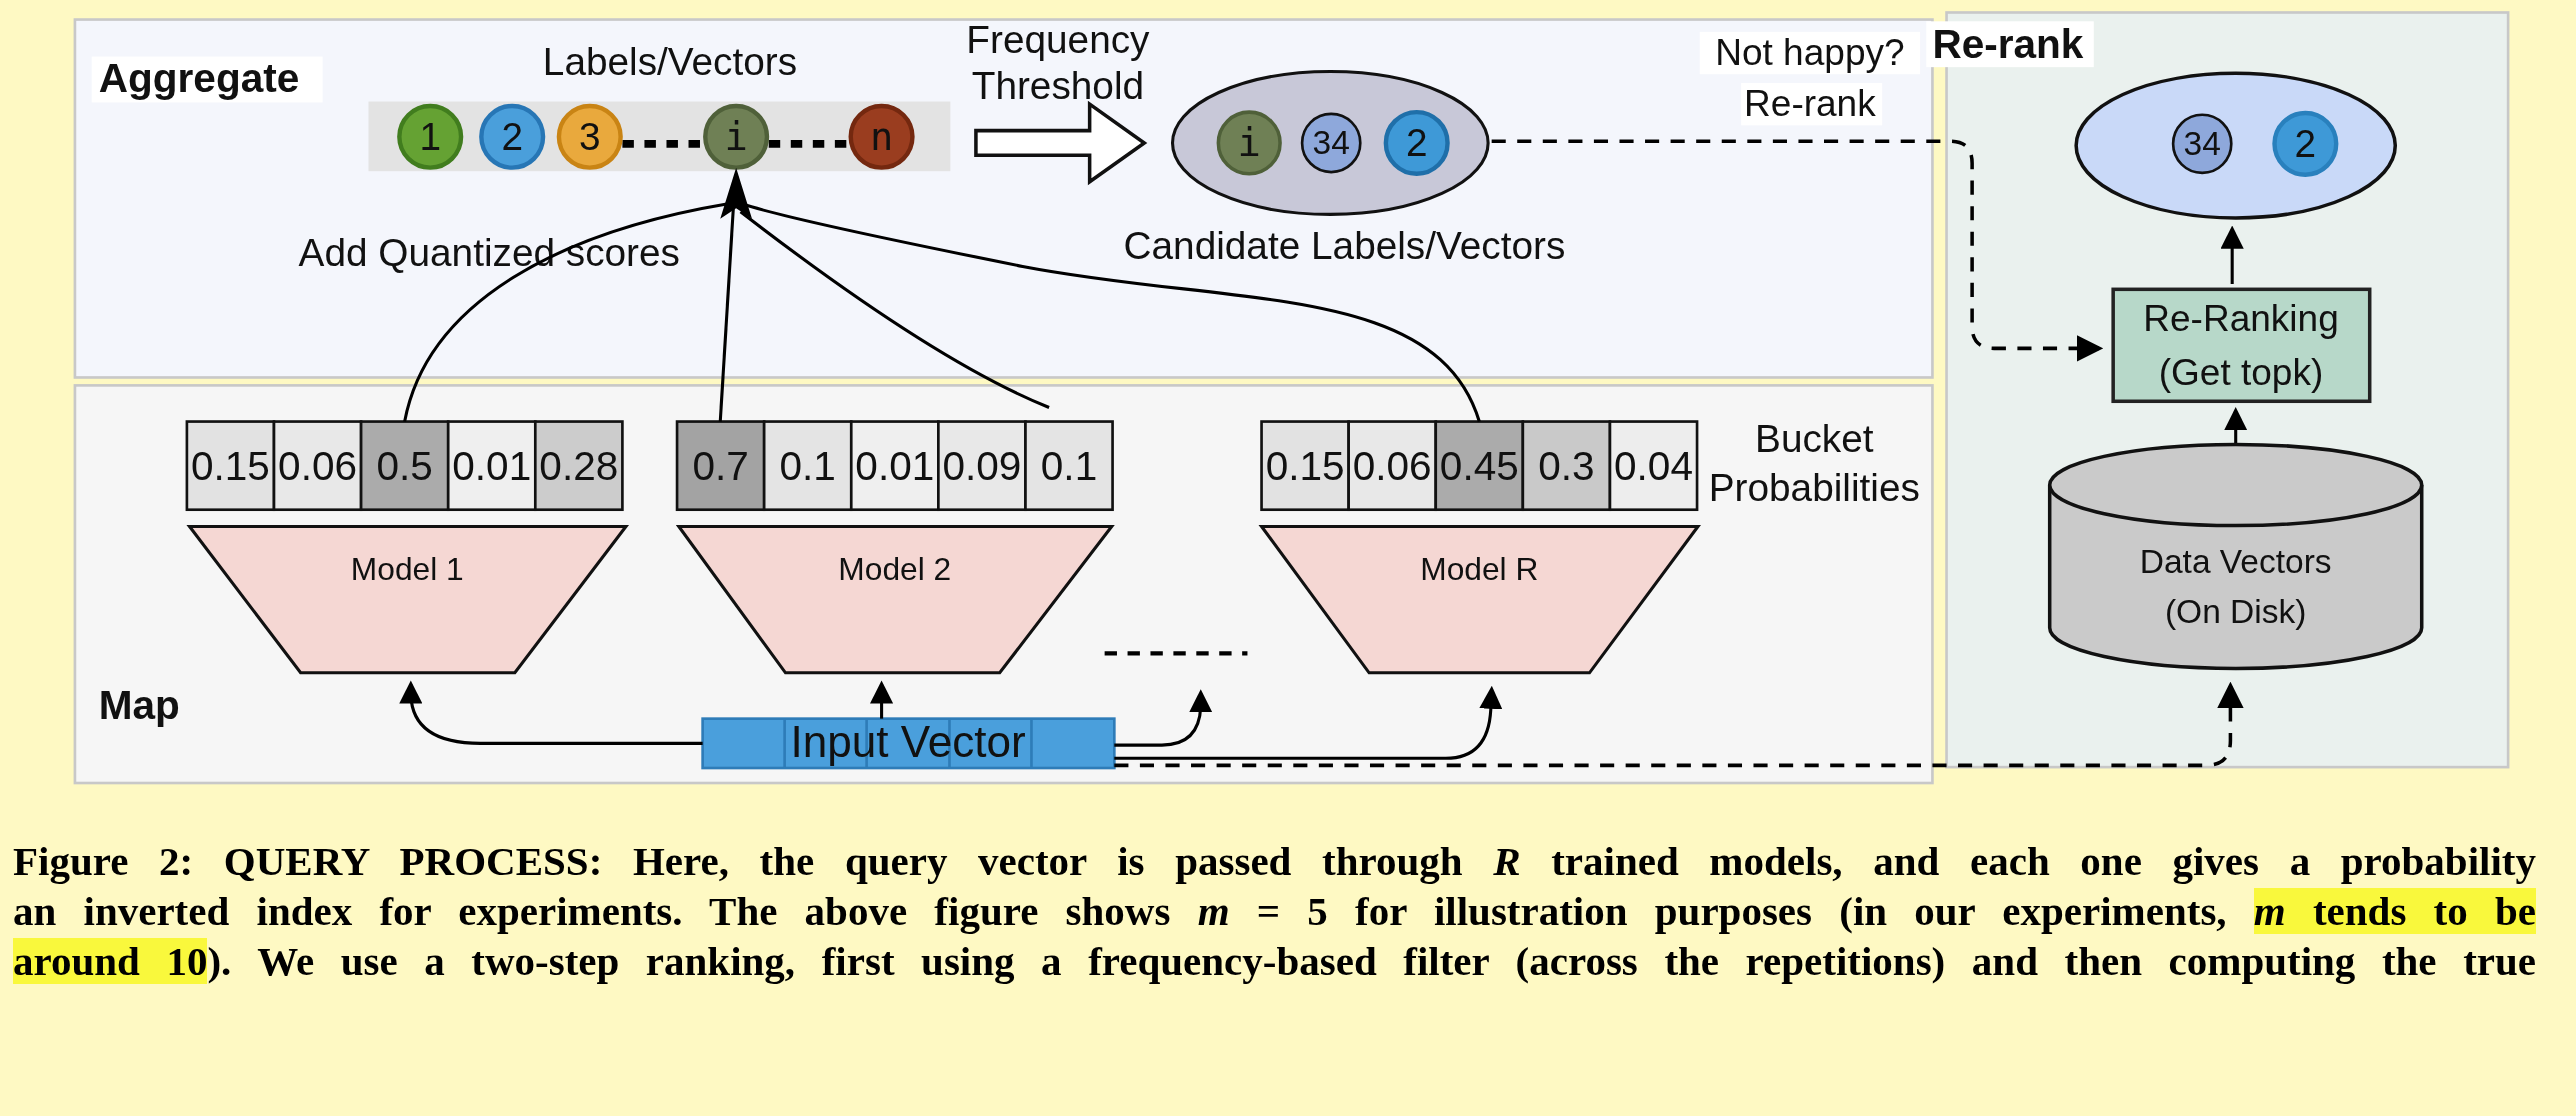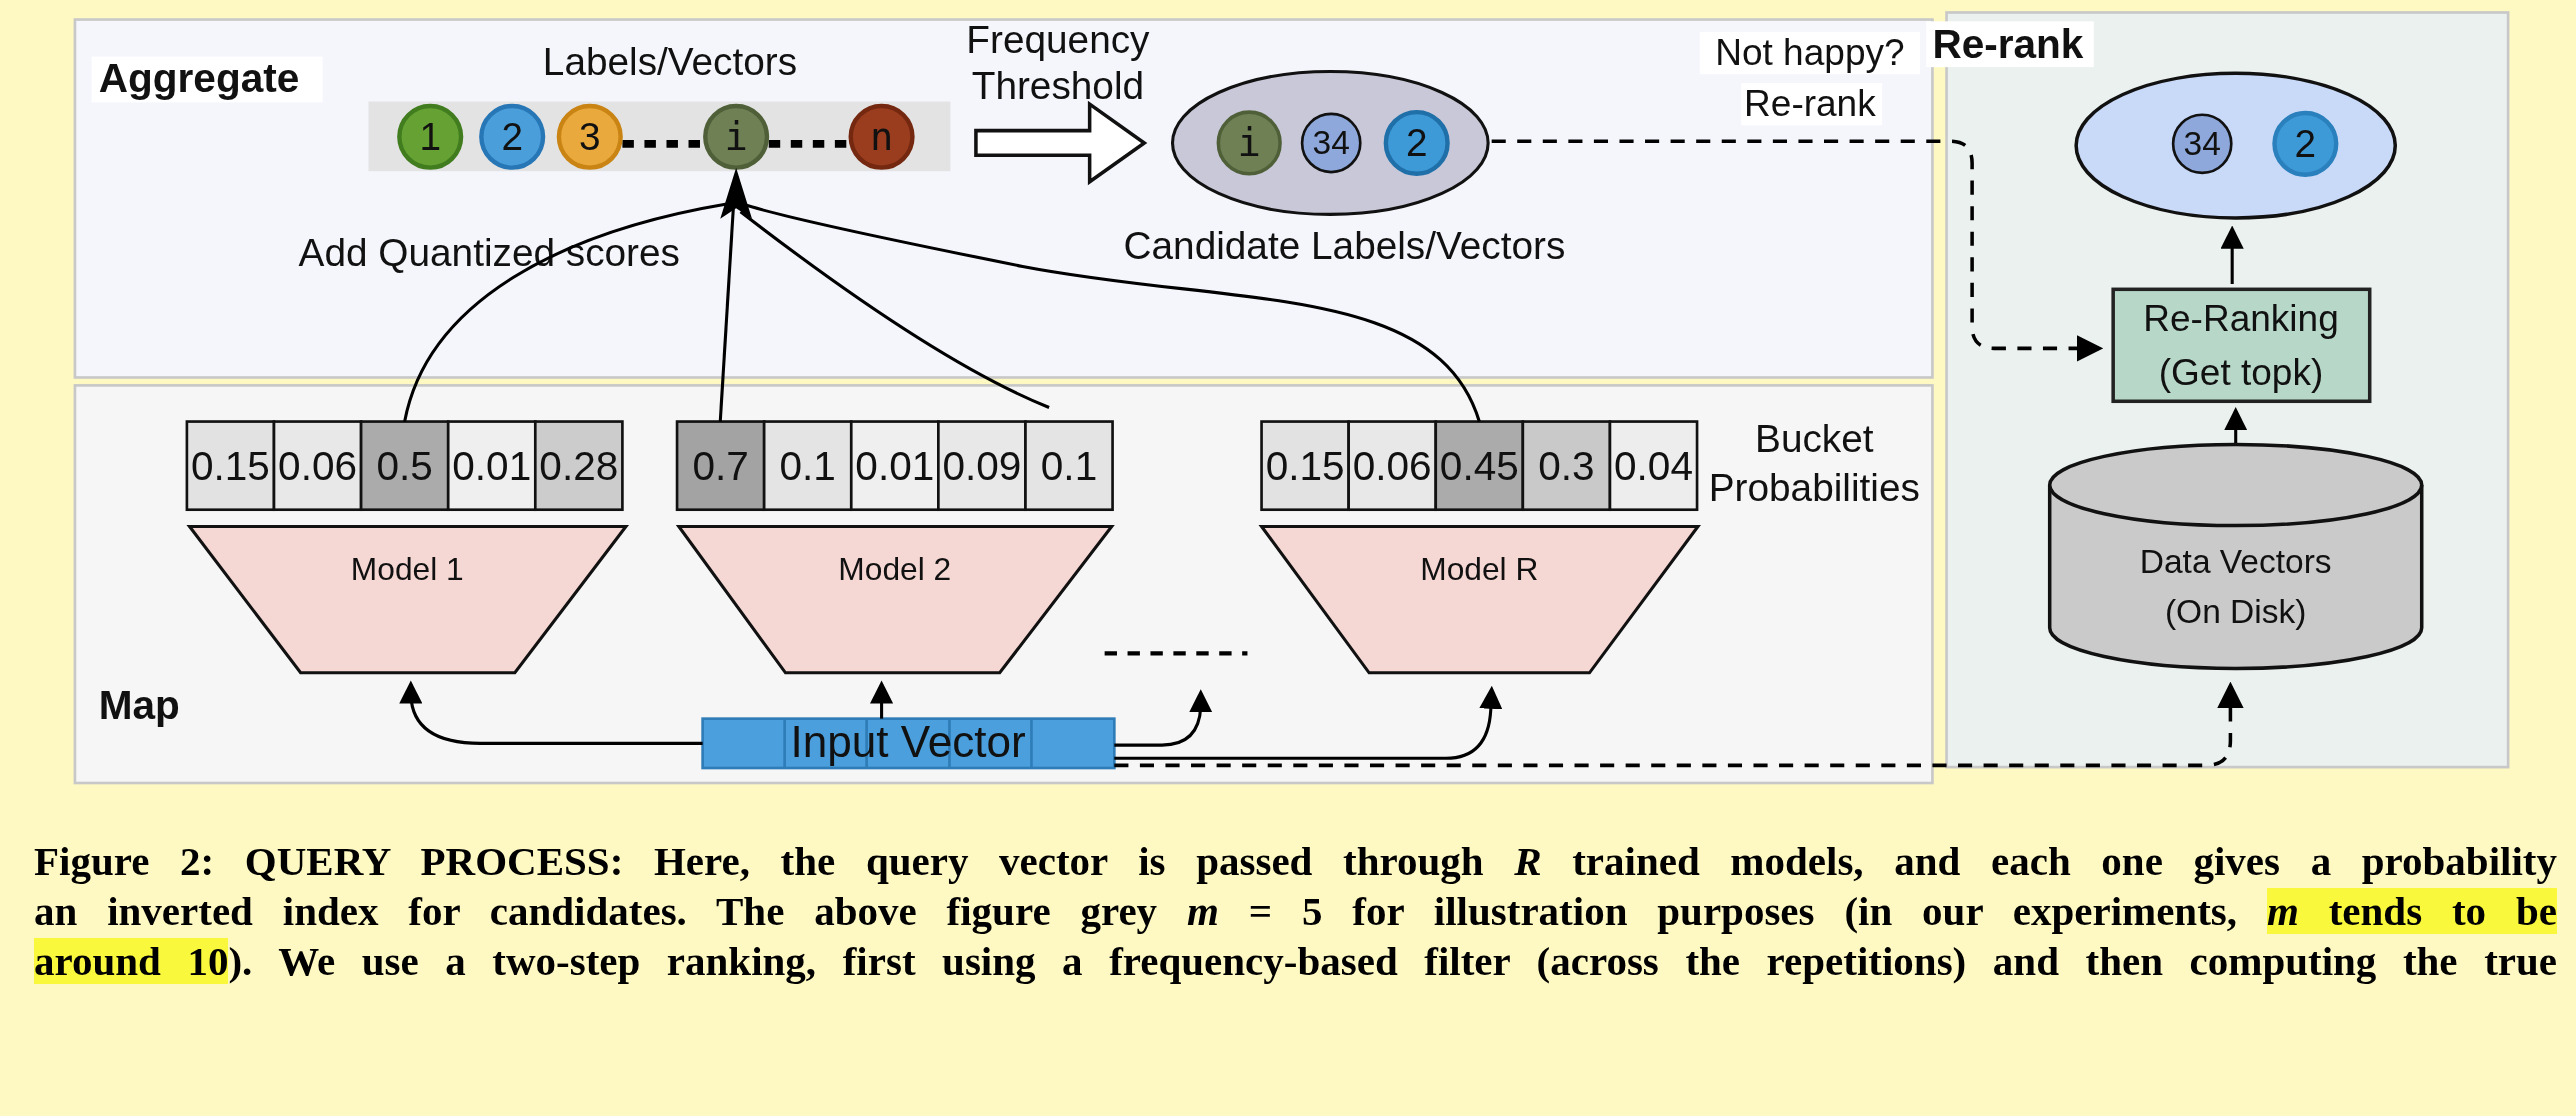--- a/index.html
+++ b/index.html
@@ -20,21 +20,21 @@
   .mono{font-family:"DejaVu Sans Mono",monospace;}
 
   .shape{stroke:#111;}
   .conn{fill:none;stroke:#000;stroke-width:3.5;}
   .conn-w{fill:none;stroke:#000;stroke-width:4;}
   .dashed{stroke-dasharray:16 13;}
   .dots{stroke-dasharray:14 12;stroke-width:5;}
   .stripdash{stroke:#000;stroke-width:9;stroke-dasharray:13 12;}
 
   
-  .caption{position:absolute;left:34px;top:836px;width:2523px;
+  .caption{position:absolute;left:13px;top:836px;width:2523px;
            font-family:"Liberation Serif",serif;font-weight:bold;
            font-size:41px;line-height:50px;color:#000;}
   .cap-line{text-align:justify;text-align-last:justify;white-space:normal;}
   .cap-line.last{text-align-last:left;}
   .it{font-style:italic;}
   .hl{background:#F9F83C;}
 </style>
 </head>
 <body>
 
@@ -188,17 +188,17 @@
   <path d="M 2536 565 L 2536 466" class="conn" marker-end="url(#ah)"></path>
 
   <path d="M 2325 550 L 2325 712 A 211 46 0 0 0 2747 712 L 2747 550" stroke-width="4" class="shape" fill="#CACACA"></path>
   <ellipse cx="2536" cy="550" rx="211" ry="46" stroke-width="4" class="shape" fill="#CACACA"></ellipse>
   <text x="2536" y="650" class="mid fs38">Data Vectors</text>
   <text x="2536" y="706" class="mid fs38">(On Disk)</text>
 </svg>
 
 <div class="caption">
   <div class="cap-line"><span class="">Figure 2: QUERY PROCESS: Here, the query vector is passed through </span><span class="it ">R</span><span class=""> trained models, and each one gives a probability</span></div>
-  <div class="cap-line"><span class="">an inverted index for candidates. The above figure grey </span><span class="it ">m</span><span class=""> = 5 for illustration purposes (in our experiments, </span><span class="it hl">m</span><span class="hl"> tends to be</span></div>
+  <div class="cap-line"><span class="">an inverted index for experiments. The above figure shows </span><span class="it ">m</span><span class=""> = 5 for illustration purposes (in our experiments, </span><span class="it hl">m</span><span class="hl"> tends to be</span></div>
   <div class="cap-line"><span class="hl">around 10</span><span class="">). We use a two-step ranking, first using a frequency-based filter (across the repetitions) and then computing the true</span></div>
 </div>
 </div>
 
 
 </body></html>

